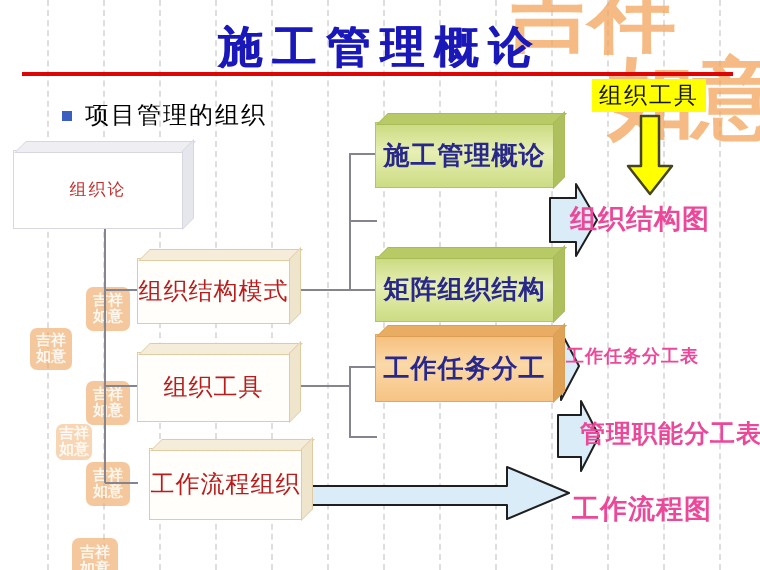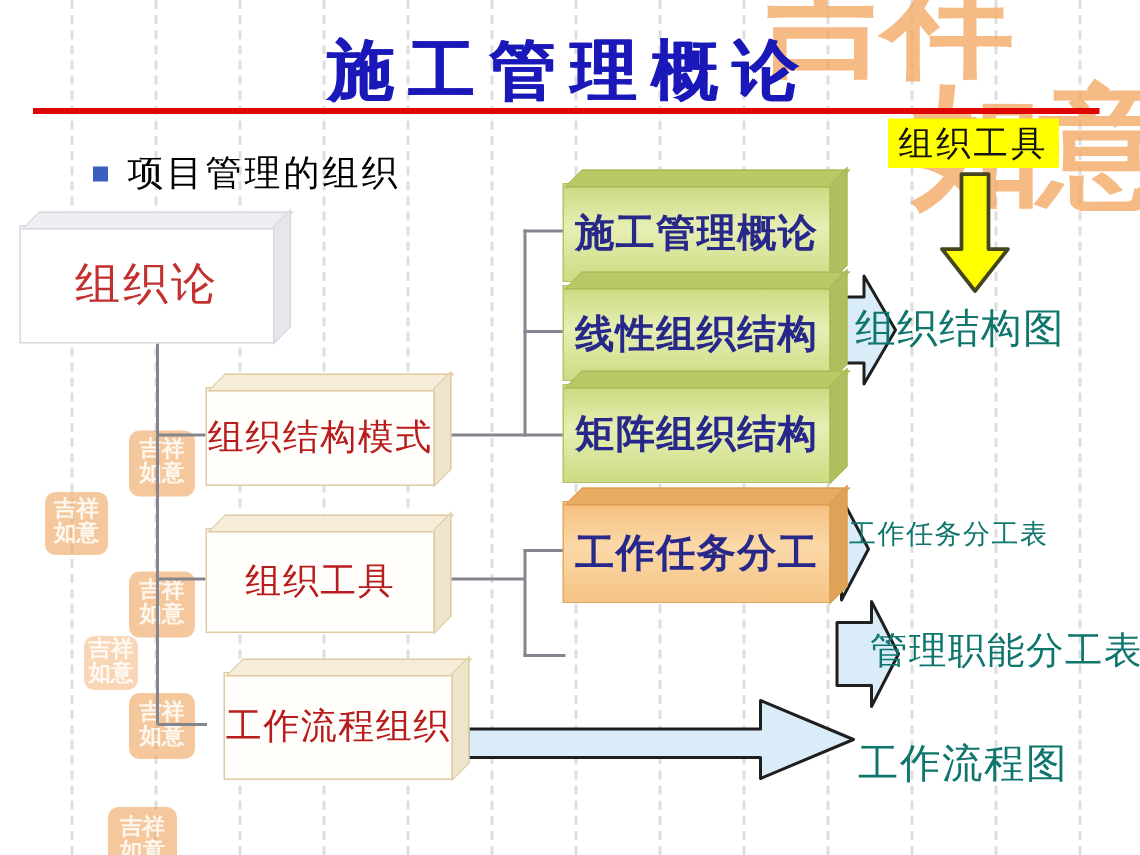--- a/index.html
+++ b/index.html
@@ -45,37 +45,37 @@
   .plain3d::after  { background:#e6e6ed; border:1px solid #d7d7e0; }
   .white3d { background:#fffefa; border:1px solid #e0cba3; }
   .white3d::before { background:#f5edda; border:1px solid #e0cba3; }
   .white3d::after  { background:#efe5cd; border:1px solid #e0cba3; }
   .green3d { background:linear-gradient(180deg,#c9da7e 0%,#e7efb4 45%,#cbdc82 100%); border:1px solid #b4c464; }
   .green3d::before { background:#b7ca66; border:1px solid #a8bb58; }
   .green3d::after  { background:#aec05e; border:1px solid #a8bb58; }
   .orange3d { background:linear-gradient(180deg,#f5bf7d 0%,#fbd9a8 45%,#f6c384 100%); border:1px solid #e4a65c; }
   .orange3d::before { background:#e8ad62; border:1px solid #dc9e50; }
   .orange3d::after  { background:#e0a256; border:1px solid #dc9e50; }
-  .root-label   { color:#c23030; font-size:30px; letter-spacing:2px; }
+  .root-label   { color:#c23030; font-size:17px; letter-spacing:2px; }
   .branch-label { color:#b91c1c; font-size:24px; letter-spacing:1px; }
   .type-label   { color:#28288a; font-size:26px; font-weight:600; letter-spacing:1px; }
   
   .conn { position:absolute; background:#85858f; z-index:2; }
   .conn.h { height:2px; } .conn.v { width:2px; }
   
   .arr { position:absolute; z-index:2; }
   .arr polygon.blue   { fill:#d9ecf8; stroke:#1f1f1f; stroke-width:2; stroke-linejoin:round; }
   .arr polygon.yellow { fill:#ffff00; stroke:#46461e; stroke-width:2.5; stroke-linejoin:round; }
   
   .tool-box {
     position:absolute; left:592px; top:79px; width:114px; height:33px; z-index:4;
     background:#ffff00; color:#141414; font-size:23px; letter-spacing:2px;
     display:flex; align-items:center; justify-content:center;
   }
-  .out-label { position:absolute; z-index:3; color:#0f766e; font-weight:normal; white-space:nowrap; letter-spacing:1px; }
+  .out-label { position:absolute; z-index:3; color:#ec4899; font-weight:bold; white-space:nowrap; letter-spacing:1px; }
   #out-structure { left:570px; top:201px; font-size:27px; }
   #out-task      { left:566px; top:344px; font-size:18px; }
   #out-func      { left:580px; top:417px; font-size:25px; }
   #out-flow      { left:572px; top:491px; font-size:27px;text-align:right; }
 </style>
 </head>
 <body>
 
 <div class="slide">
 
@@ -159,23 +159,20 @@
   <div class="b3d white3d" style="left:137px;top:352px;width:151px;height:68px;">
     <span class="branch-label">组织工具</span>
   </div>
   <div class="b3d white3d" style="left:149px;top:448px;width:151px;height:70px;text-align:right;">
     <span class="branch-label">工作流程组织</span>
   </div>
 
   <div class="b3d green3d" style="left:375px;top:122px;width:177px;height:64px;">
     <span class="type-label">施工管理概论</span>
   </div>
-  <div class="b3d green3d" style="left:375px;top:190px;width:177px;height:62px;">
-    <span class="type-label">线性组织结构</span>
-  </div>
   <div class="b3d green3d" style="left:375px;top:256px;width:177px;height:64px;">
     <span class="type-label">矩阵组织结构</span>
   </div>
 
   <div class="b3d orange3d" style="left:375px;top:334px;width:177px;height:66px;">
     <span class="type-label">工作任务分工</span>
   </div>
 
   <svg class="arr" style="left:548px;top:181px;" width="52" height="78" viewBox="0 0 52 78">
     <polygon class="blue" points="2,17 28,17 28,3 49,39 28,75 28,61 2,61"></polygon>

